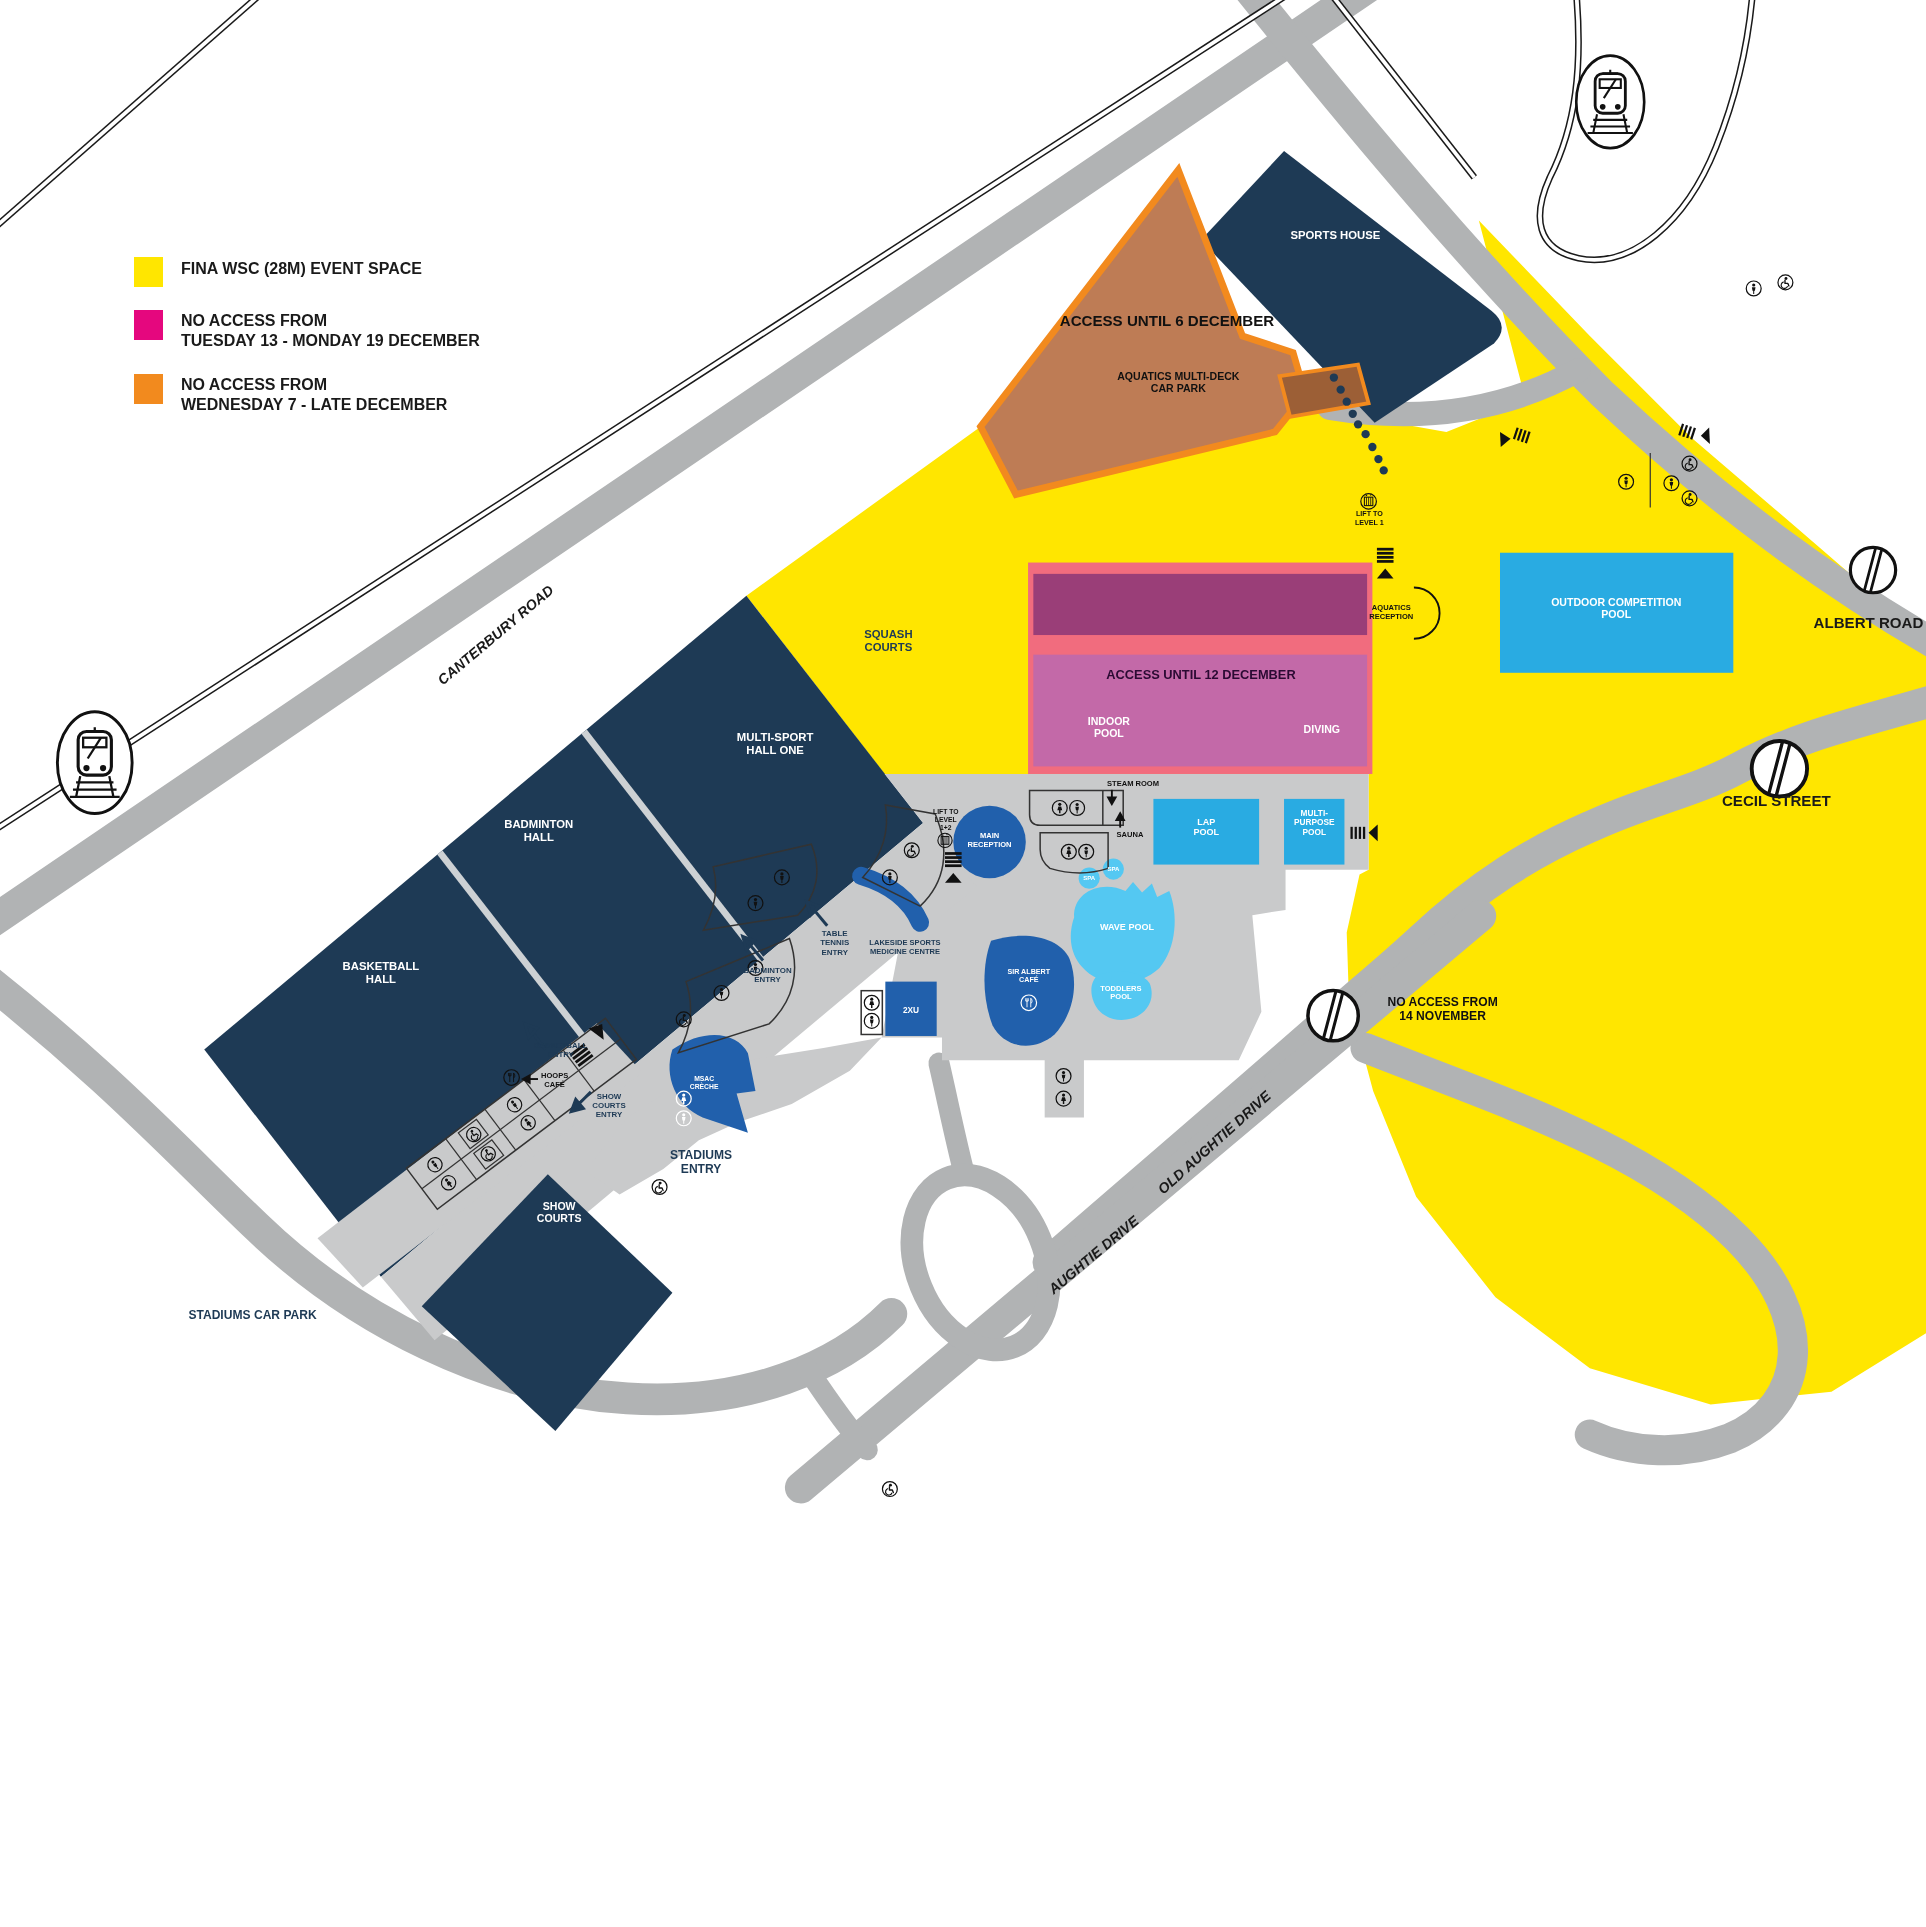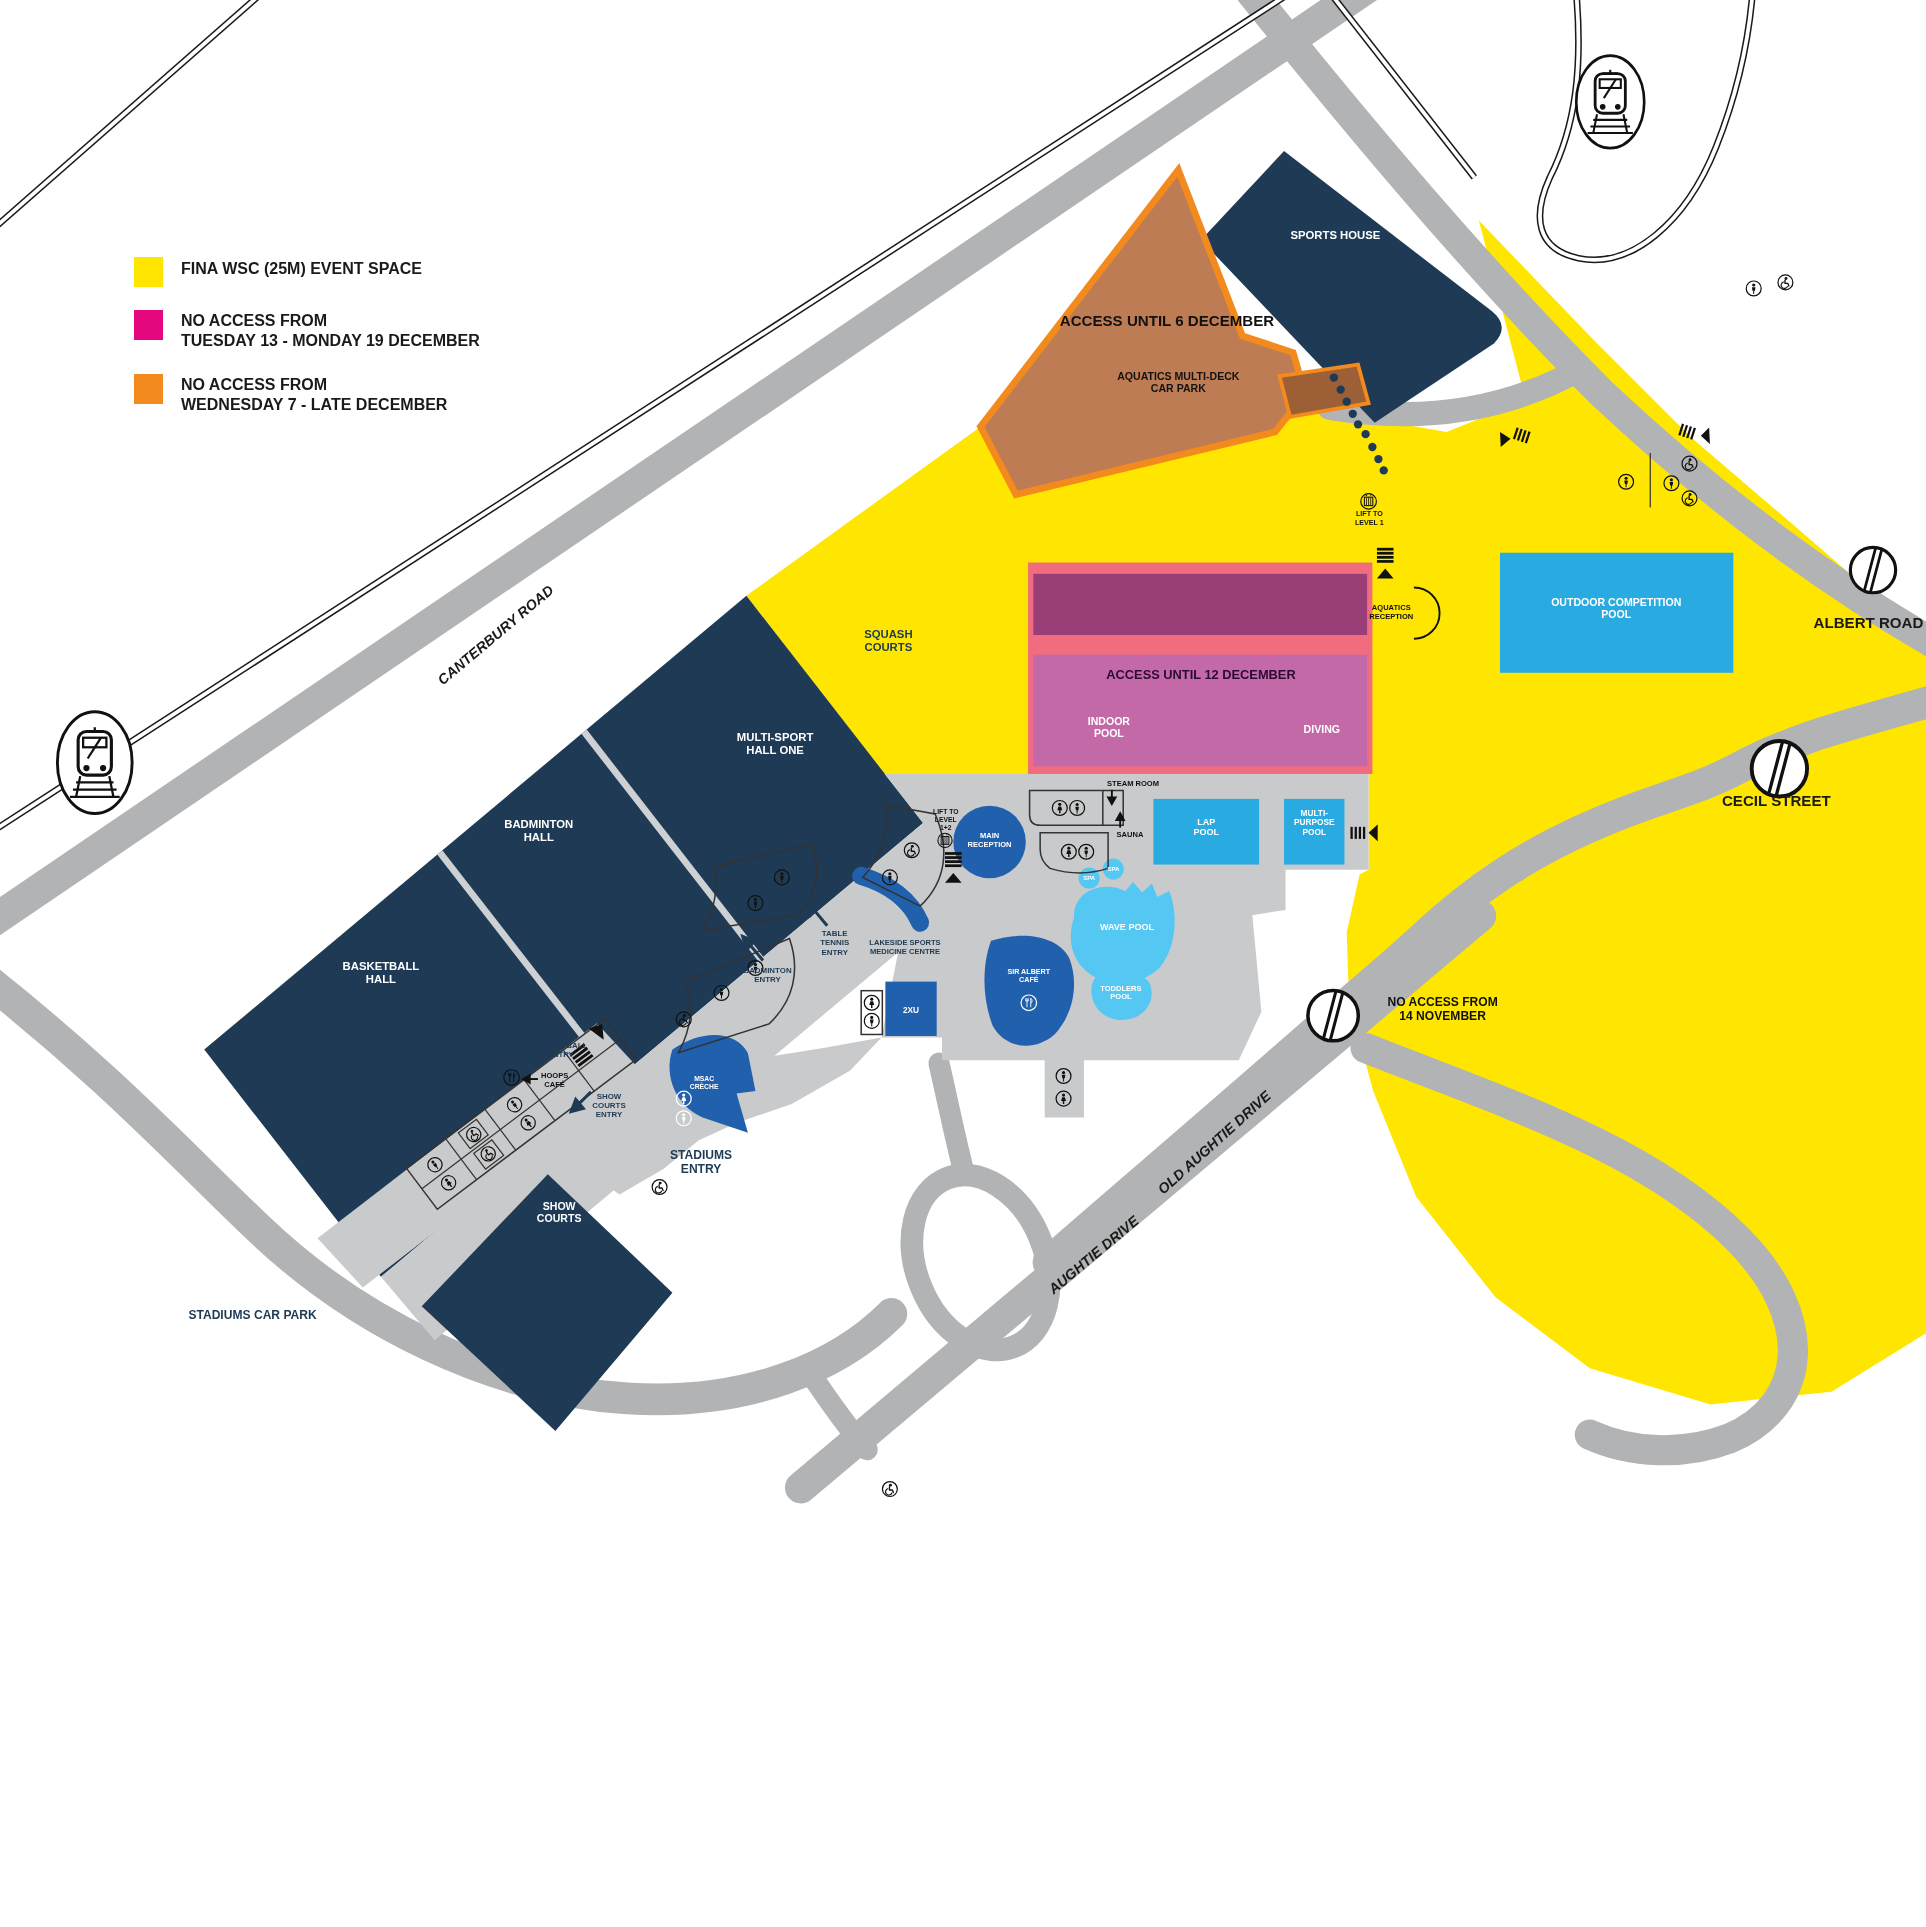--- a/index.html
+++ b/index.html
@@ -328,21 +328,21 @@
     <text class="wt" font-size="9" x="932" y="1432"><tspan x="932">MSAC</tspan><tspan x="932" dy="1.15em">CRÈCHE</tspan></text>
 
     <text class="bk" font-size="16" x="1910" y="1332"><tspan x="1910">NO ACCESS FROM</tspan><tspan x="1910" dy="1.15em">14 NOVEMBER</tspan></text>
   </g>
 </svg>
 
 
 <div class="legend">
   <div class="legend-row">
     <div class="legend-swatch sw-yellow"></div>
-    <div class="legend-label">FINA WSC (25M) EVENT SPACE</div>
+    <div class="legend-label">FINA WSC (28M) EVENT SPACE</div>
   </div>
   <div class="legend-row">
     <div class="legend-swatch sw-magenta"></div>
     <div class="legend-label">NO ACCESS FROM
 TUESDAY 13 - MONDAY 19 DECEMBER</div>
   </div>
   <div class="legend-row">
     <div class="legend-swatch sw-orange"></div>
     <div class="legend-label">NO ACCESS FROM
 WEDNESDAY 7 - LATE DECEMBER</div>

